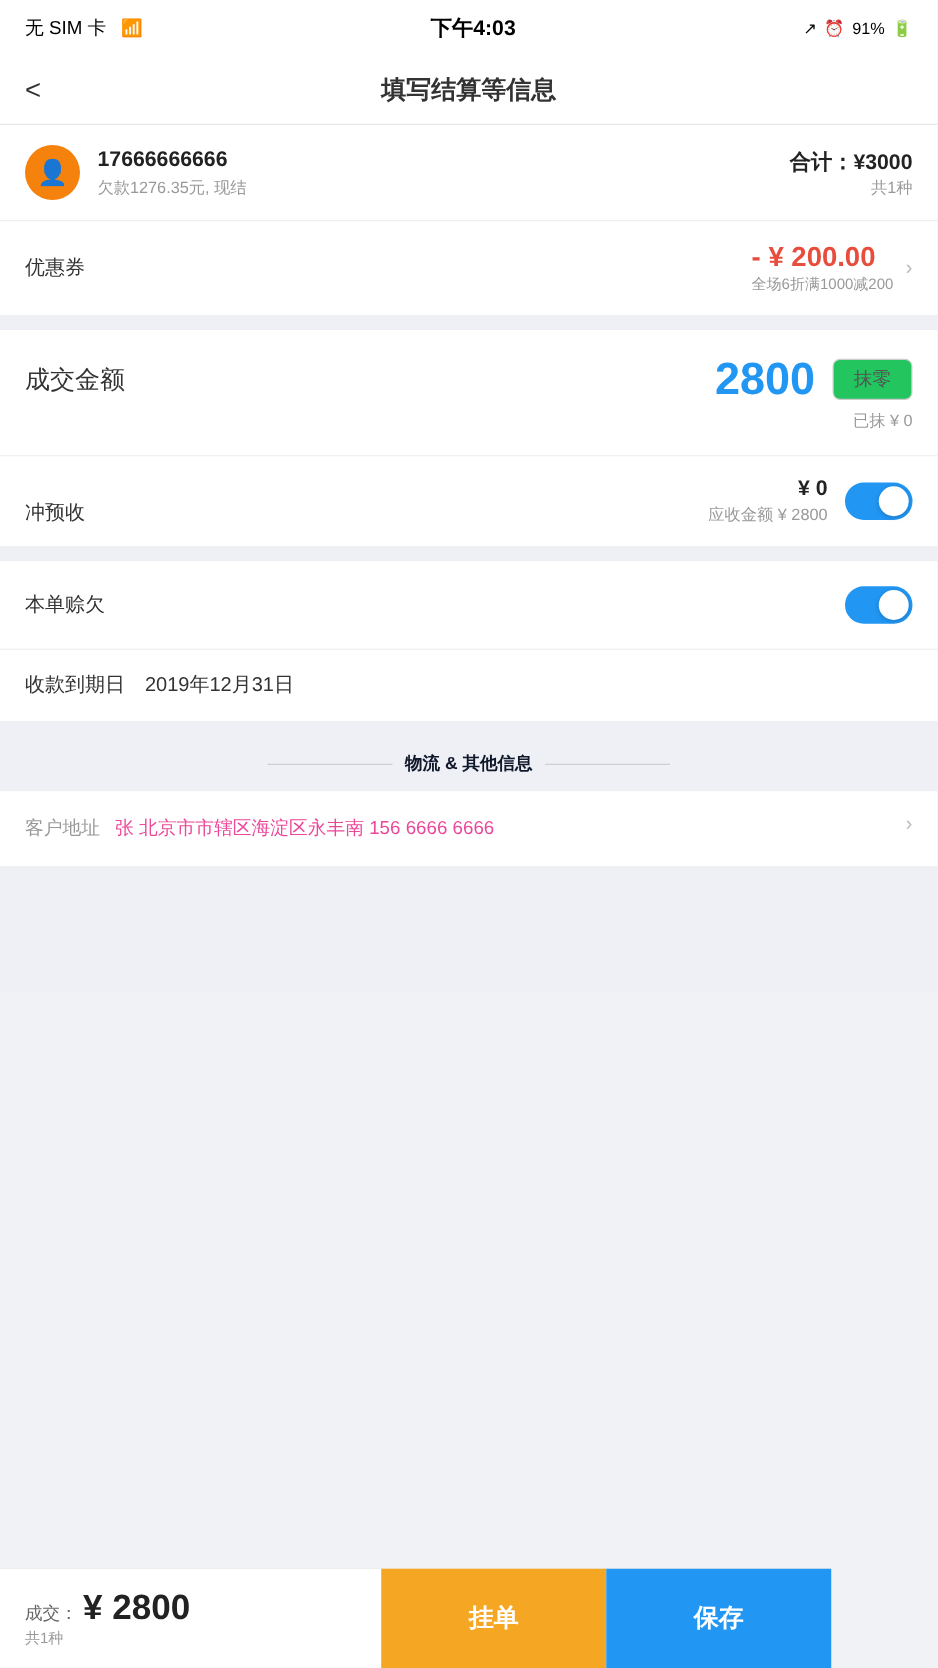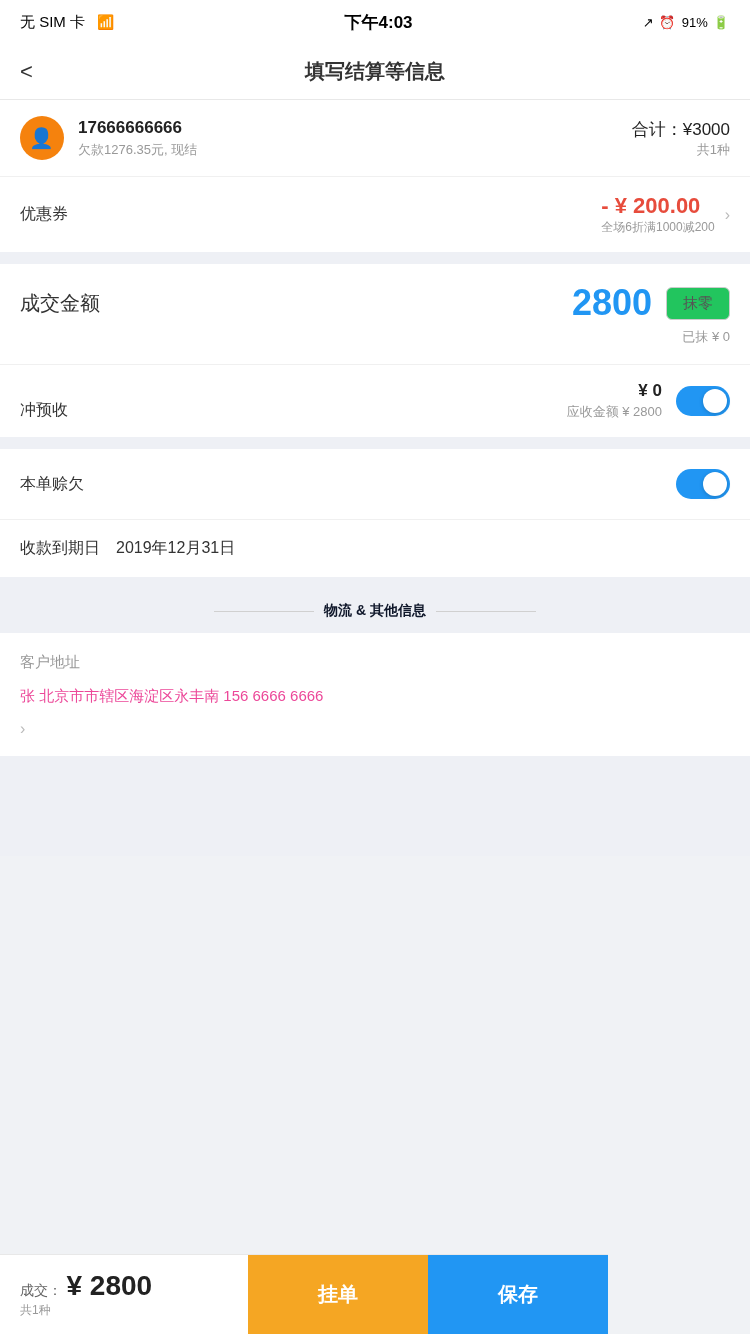--- a/index.html
+++ b/index.html
@@ -90,21 +90,21 @@
     .customer-sub {
       font-size: 13px;
       color: #999;
       margin-top: 3px;
     }
     .customer-right {
       text-align: right;
     }
     .total-amount {
       font-size: 17px;
-      font-weight: 400;
+      font-weight: 700;
       color: #222;
     }
     .total-count {
       font-size: 13px;
       color: #999;
     }
 
     
     .coupon-row {
       background: #fff;
@@ -295,21 +295,20 @@
     .logistics-text::after { left: calc(100% + 10px); }
 
     
     .address-section {
       background: #fff;
       padding: 18px 20px;
       display: flex;
       align-items: flex-start;
       justify-content: space-between;
       gap: 12px;
-      flex-direction: column;
     }
     .address-label {
       font-size: 15px;
       color: #999;
       flex-shrink: 0;
       padding-top: 2px;
     }
     .address-value {
       font-size: 15px;
       color: #ec4899;
@@ -321,21 +320,21 @@
     .bottom-spacer {
       height: 100px;
       background: #eef0f5;
     }
 
     
     .bottom-bar {
       position: fixed;
       bottom: 0;
       left: 0;
-      width: 608px;
+      width: 665px;
       height: 80px;
       background: #fff;
       display: flex;
       align-items: center;
       border-top: 1px solid #e8e8e8;
     }
     .bottom-info {
       flex: 1;
       padding: 0 20px;
     }

